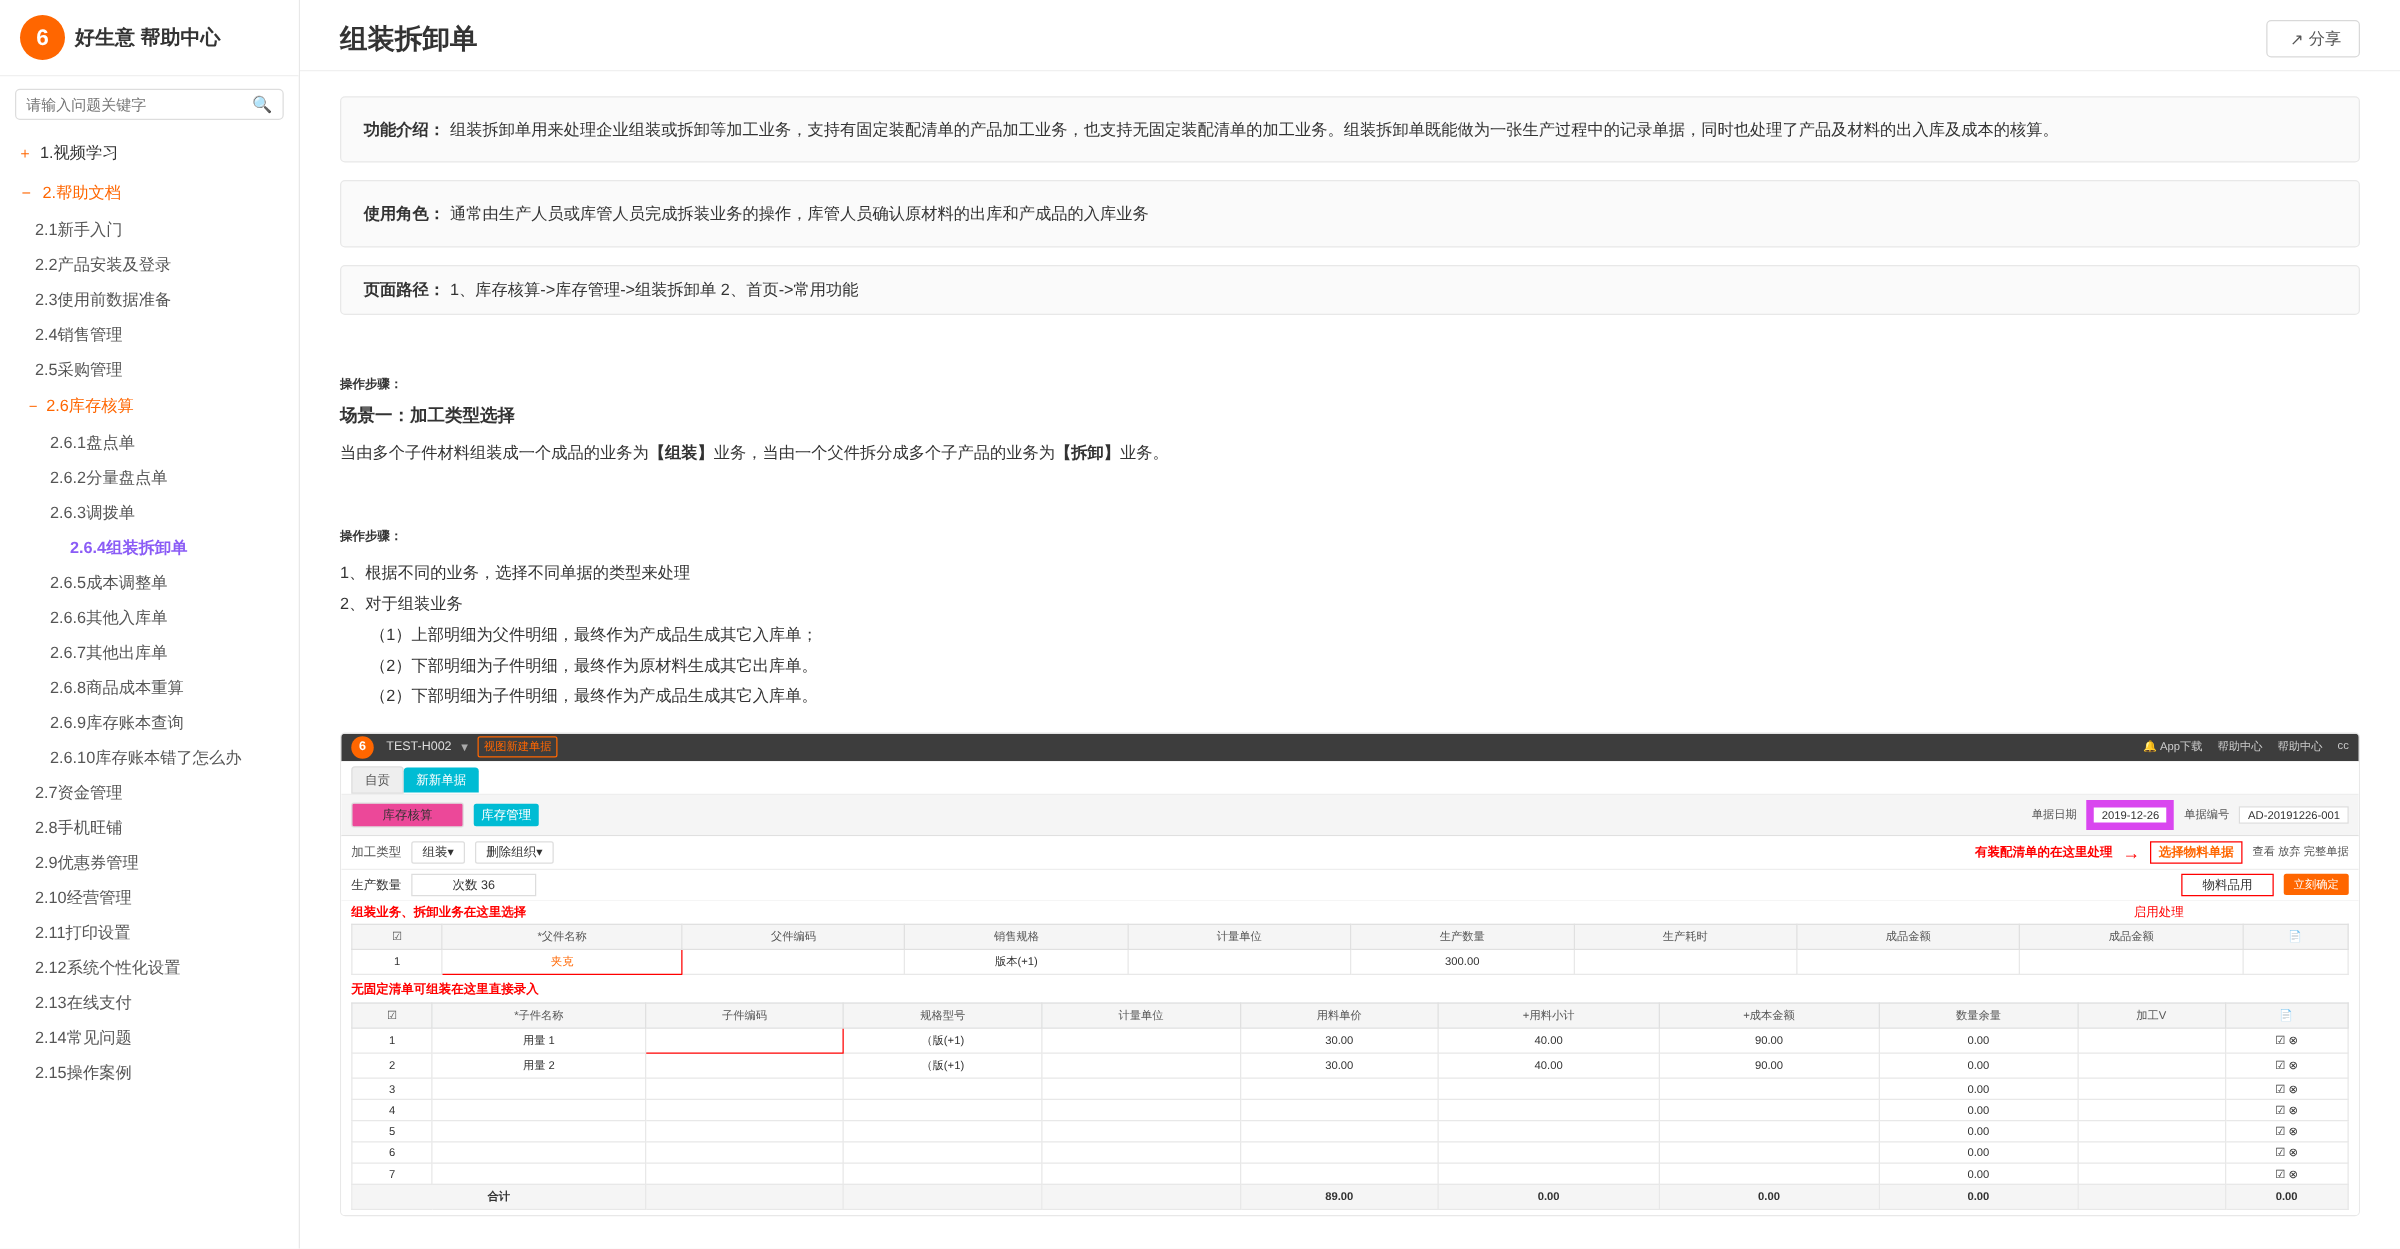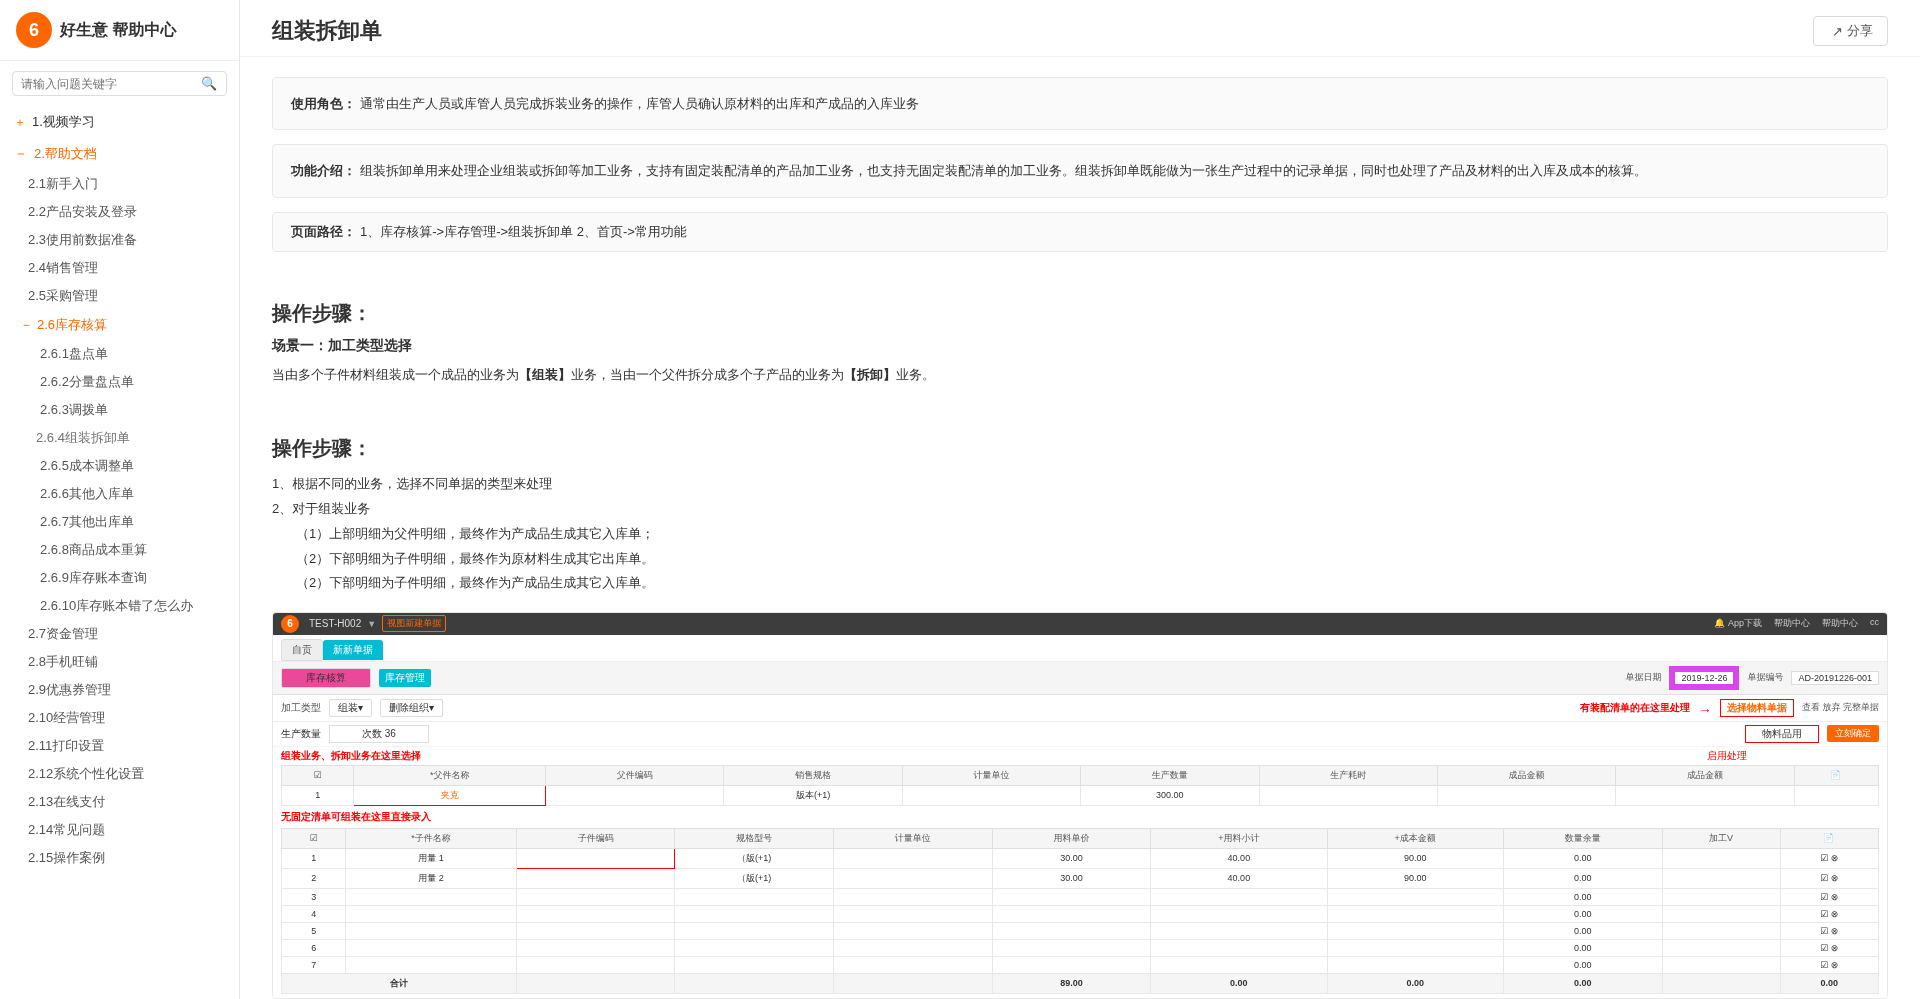--- a/index.html
+++ b/index.html
@@ -112,21 +112,21 @@
     .path-block {
       background: #fafafa;
       border: 1px solid #e8e8e8;
       border-radius: 4px;
       padding: 10px 18px;
       margin-bottom: 14px;
       font-size: 13px;
       color: #333;
     }
     .ops-section { margin-bottom: 10px; }
-    .ops-title { font-size: 20px; font-weight: bold; margin-bottom: 10px; color: #333; margin-top: 48px; }
+    .ops-title { font-size: 10px; font-weight: bold; margin-bottom: 10px; color: #333; margin-top: 48px; }
     .scenario-title { font-size: 14px; font-weight: bold; margin-bottom: 8px; color: #333; }
     .step-desc { font-size: 13px; color: #333; line-height: 1.9; margin-bottom: 6px; }
     .step-desc strong { font-weight: bold; }
     .step-item { font-size: 13px; color: #333; line-height: 1.9; }
     .sub-step { padding-left: 24px; font-size: 13px; color: #333; line-height: 1.9; }
 
     
     .screenshot-container {
       margin-top: 16px;
       border: 1px solid #e8e8e8;
@@ -221,21 +221,21 @@
     <div class="nav-sub-item">2.4销售管理</div>
     <div class="nav-sub-item">2.5采购管理</div>
 
     <div class="nav-sub-section active" style="padding-left:20px;">
       <span class="minus-icon">－</span>
       <span>2.6库存核算</span>
     </div>
     <div class="nav-sub-item" style="padding-left:40px;">2.6.1盘点单</div>
     <div class="nav-sub-item" style="padding-left:40px;">2.6.2分量盘点单</div>
     <div class="nav-sub-item" style="padding-left:40px;">2.6.3调拨单</div>
-    <div class="nav-sub-item active" style="padding-left:36px; color:#737373;">2.6.4组装拆卸单</div>
+    <div class="nav-sub-item active" style="padding-left:56px; color:#8b5cf6;font-weight:bold;">2.6.4组装拆卸单</div>
     <div class="nav-sub-item" style="padding-left:40px;">2.6.5成本调整单</div>
     <div class="nav-sub-item" style="padding-left:40px;">2.6.6其他入库单</div>
     <div class="nav-sub-item" style="padding-left:40px;">2.6.7其他出库单</div>
     <div class="nav-sub-item" style="padding-left:40px;">2.6.8商品成本重算</div>
     <div class="nav-sub-item" style="padding-left:40px;">2.6.9库存账本查询</div>
     <div class="nav-sub-item" style="padding-left:40px;">2.6.10库存账本错了怎么办</div>
 
     <div class="nav-sub-item">2.7资金管理</div>
     <div class="nav-sub-item">2.8手机旺铺</div>
     <div class="nav-sub-item">2.9优惠券管理</div>
@@ -253,25 +253,25 @@
     <h1 class="page-title">组装拆卸单</h1>
     <button class="share-btn">
       <span style="font-size:13px;">↗</span>
       <span>分享</span>
     </button>
   </div>
 
   <div class="content-area">
 
     <div class="info-block">
+      <span class="section-label">功能介绍：</span><span>组装拆卸单用来处理企业组装或拆卸等加工业务，支持有固定装配清单的产品加工业务，也支持无固定装配清单的加工业务。组装拆卸单既能做为一张生产过程中的记录单据，同时也处理了产品及材料的出入库及成本的核算。</span>
+    </div>
+
+    <div class="info-block">
       <span class="section-label">使用角色：</span><span>通常由生产人员或库管人员完成拆装业务的操作，库管人员确认原材料的出库和产成品的入库业务</span>
-    </div>
-
-    <div class="info-block">
-      <span class="section-label">功能介绍：</span><span>组装拆卸单用来处理企业组装或拆卸等加工业务，支持有固定装配清单的产品加工业务，也支持无固定装配清单的加工业务。组装拆卸单既能做为一张生产过程中的记录单据，同时也处理了产品及材料的出入库及成本的核算。</span>
     </div>
 
     <div class="path-block">
       <span class="section-label">页面路径：</span><span>1、库存核算-&gt;库存管理-&gt;组装拆卸单 2、首页-&gt;常用功能</span>
     </div>
 
     <div class="ops-section">
       <div class="ops-title">操作步骤：</div>
       <div class="scenario-title">场景一：加工类型选择</div>
       <div class="step-desc">

